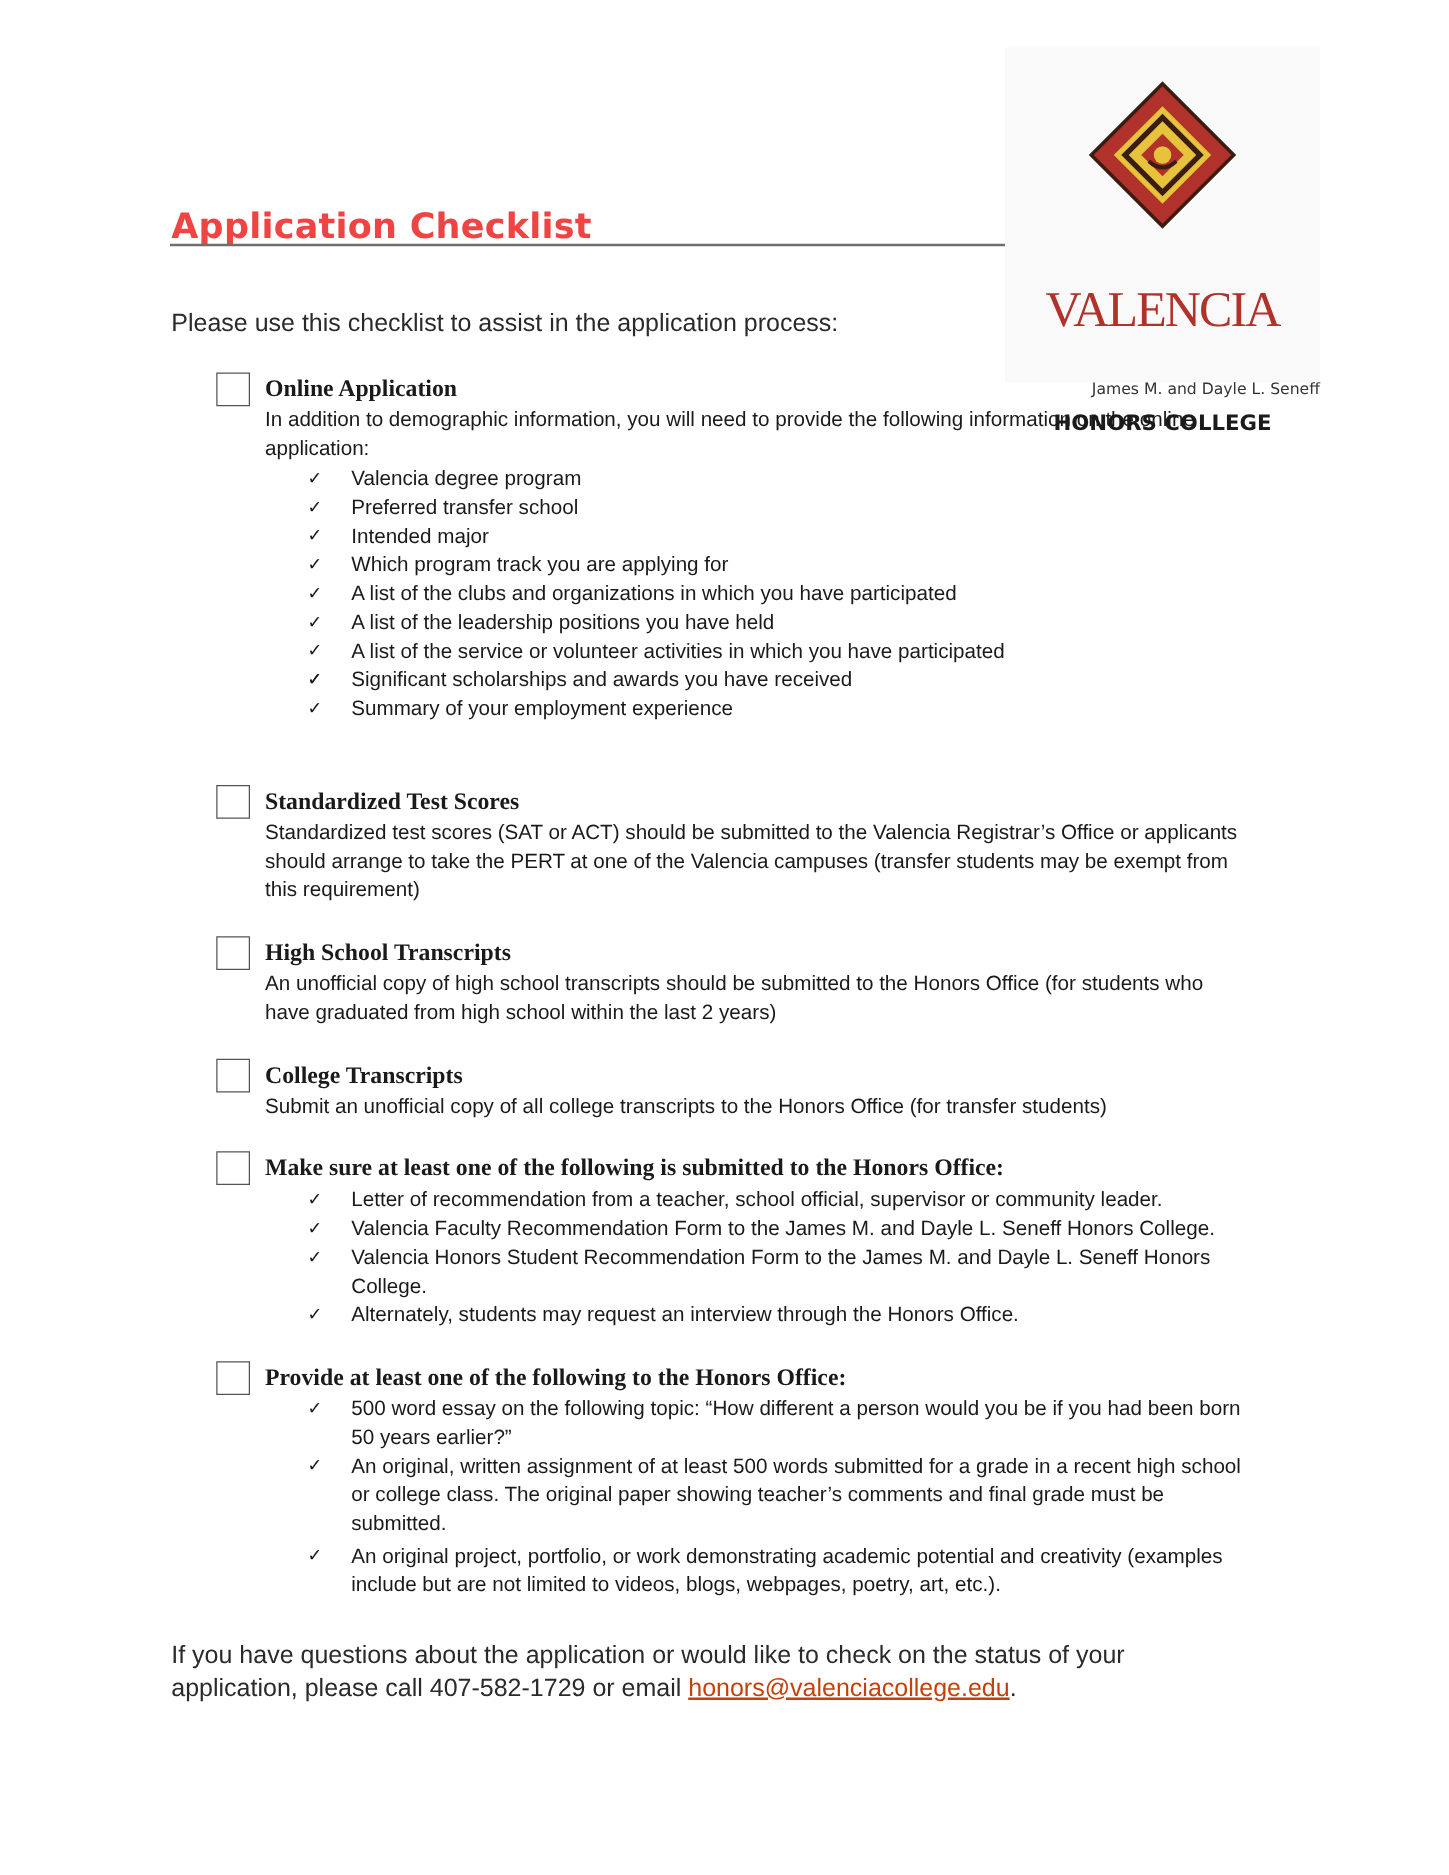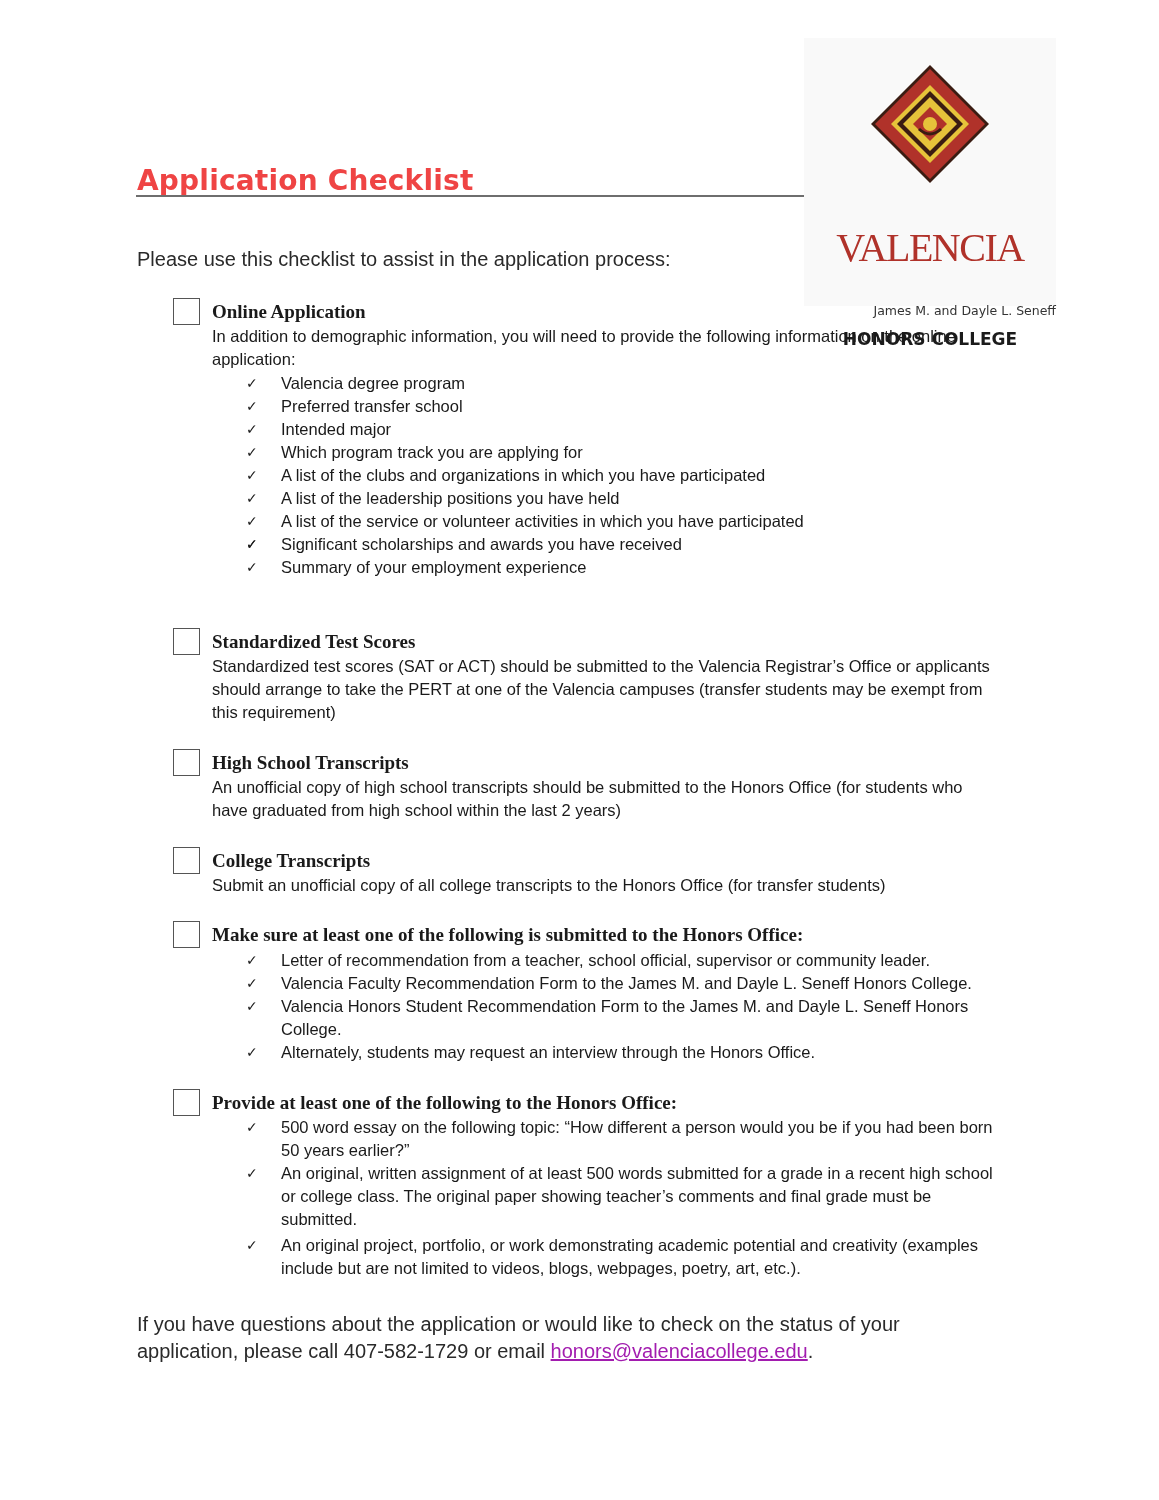--- a/index.html
+++ b/index.html
@@ -21,21 +21,21 @@
 
   .section { position: absolute; left: 173px; width: 840px; }
   .cbox { position: absolute; left: 0; top: 0; width: 27px; height: 27px; border: 1px solid #555; background: #fff; box-sizing: border-box; cursor: pointer; }
   .sec-head { position: absolute; left: 39px; top: 3px; font-weight: bold; font-size: 19px; color: #1a1a1a; white-space: nowrap; font-family: Liberation Serif, serif; }
   .sec-body { position: absolute; left: 39px; top: 27px; width: 800px; font-size: 16.5px; line-height: 23px; color: #1a1a1a; }
   .checks { position: absolute; left: 73px; width: 760px; font-size: 16.5px; line-height: 23px; margin: 0; padding: 0; list-style: none; }
   .checks li { position: relative; padding-left: 35px; }
   .checks li .tick { position: absolute; left: 0; top: 0; width: 20px; font-family: "DejaVu Sans", sans-serif; font-size: 14px; }
 
   .footer { position: absolute; left: 137px; top: 1311px; width: 830px; font-size: 20px; line-height: 27px; color: #2a2a2a; }
-  .footer a { color: #a21caf; text-decoration: underline; }
+  .footer a { color: #c2410c; text-decoration: underline; }
 </style>
 </head>
 <body>
 
 <div class="title">Application Checklist</div>
 <div class="title-rule"></div>
 <div class="intro">Please use this checklist to assist in the application process:</div>
 
 <div class="logo">
   <svg width="122" height="122" viewBox="0 0 122 122">

